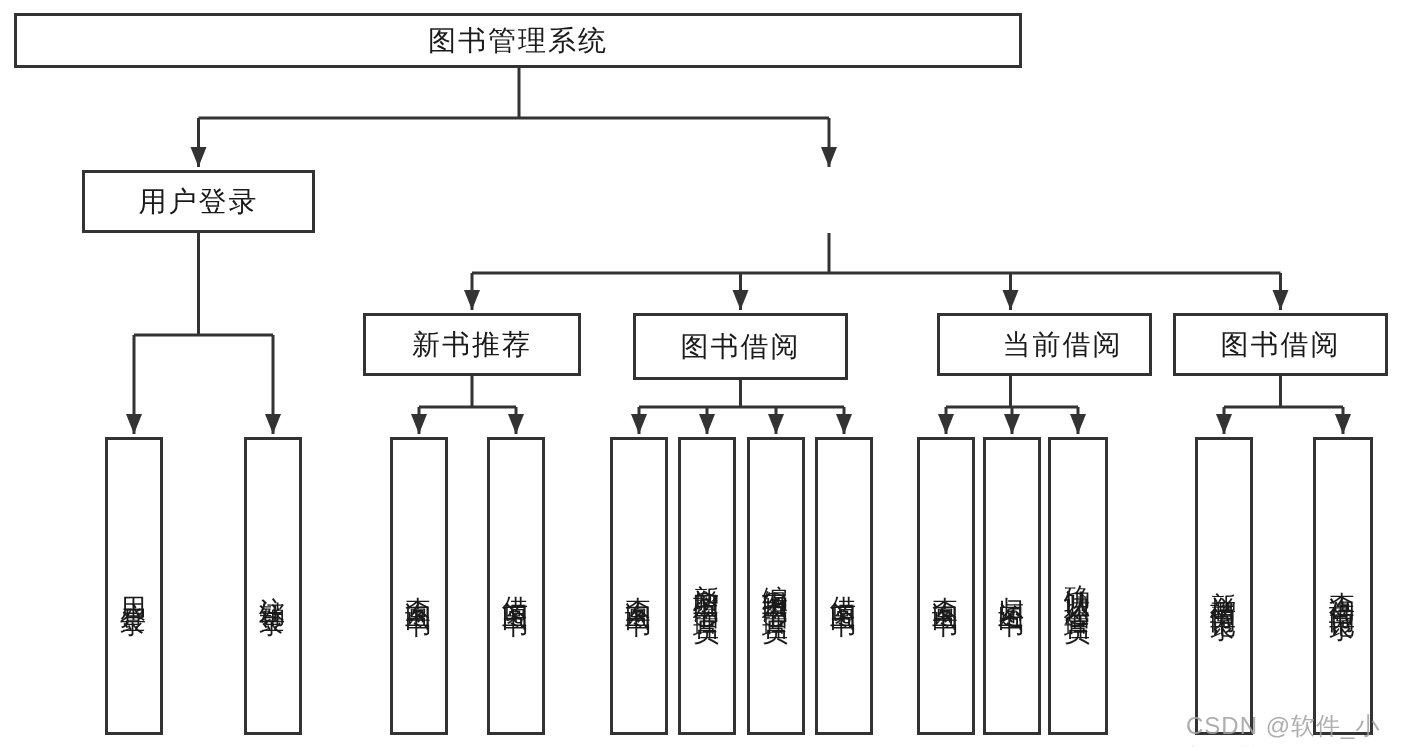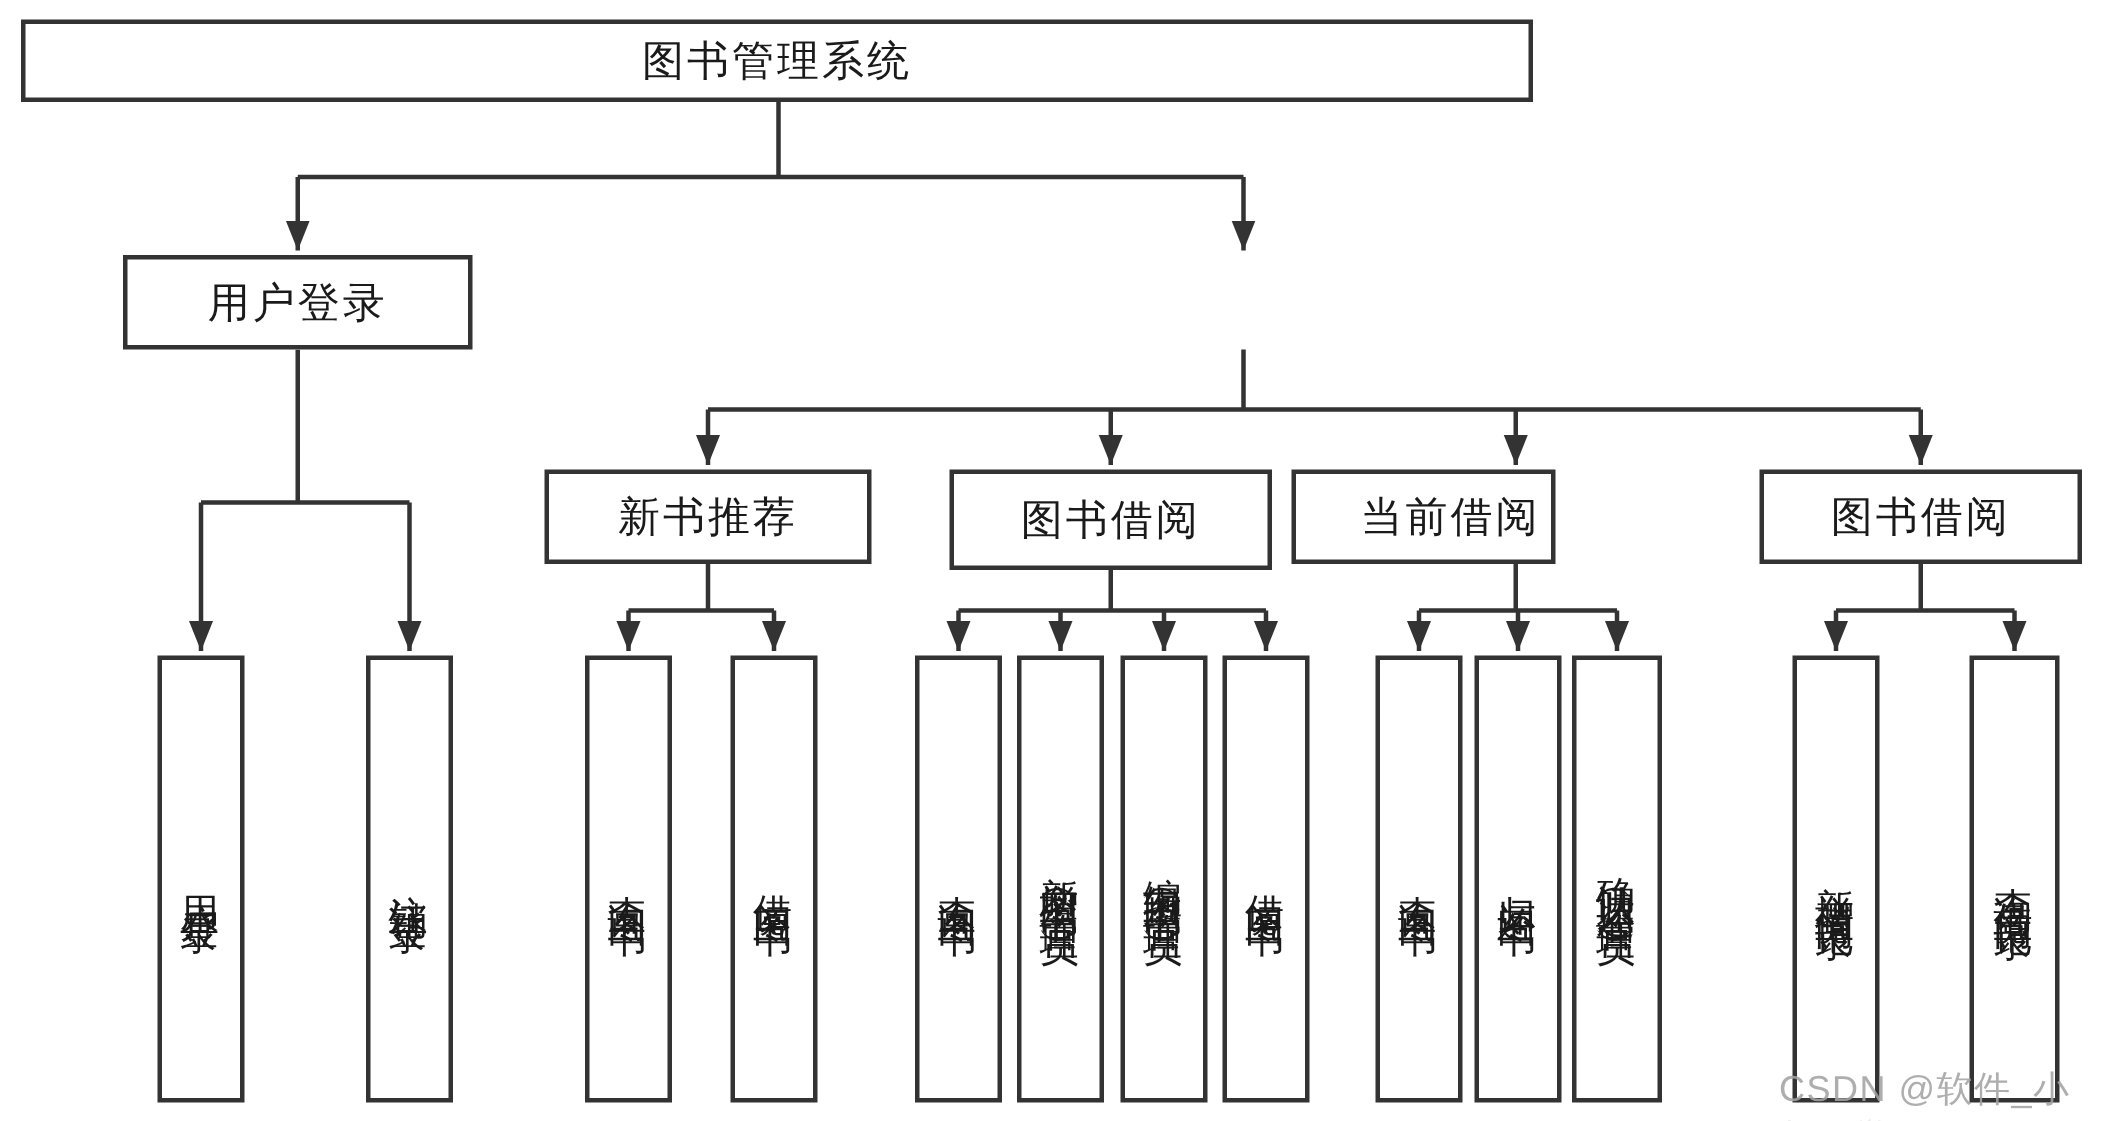--- a/index.html
+++ b/index.html
@@ -88,21 +88,21 @@
       <path d="M1343,407 V434" marker-end="url(#arr)"></path>
     </g>
   </svg>
 
   <div class="node h" style="left:14px; top:13px; width:1008px; height:55px;">图书管理系统</div>
 
   <div class="node h" style="left:82px; top:170px; width:233px; height:63px;">用户登录</div>
 
   <div class="node h" style="left:363px; top:313px; width:218px; height:63px;">新书推荐</div>
   <div class="node h" style="left:633px; top:313px; width:215px; height:67px;">图书借阅</div>
-  <div class="node h" style="left:861px; top:313px; width:176px; height:63px;padding-left:36px;">当前借阅</div>
+  <div class="node h" style="left:937px; top:313px; width:215px; height:63px;padding-left:36px;">当前借阅</div>
   <div class="node h" style="left:1173px; top:313px; width:215px; height:63px;">图书借阅</div>
 
   <div class="node v" style="left:105px; top:437px; width:58px; height:298px;">用户登录</div>
   <div class="node v" style="left:244px; top:437px; width:58px; height:298px;">注销登录</div>
 
   <div class="node v" style="left:390px; top:437px; width:58px; height:298px;">查询图书</div>
   <div class="node v" style="left:487px; top:437px; width:58px; height:298px;">借阅图书</div>
 
   <div class="node v" style="left:610px; top:437px; width:58px; height:298px;">查询图书</div>
   <div class="node v" style="left:678px; top:437px; width:58px; height:298px;">新增图书（管理员）</div>

